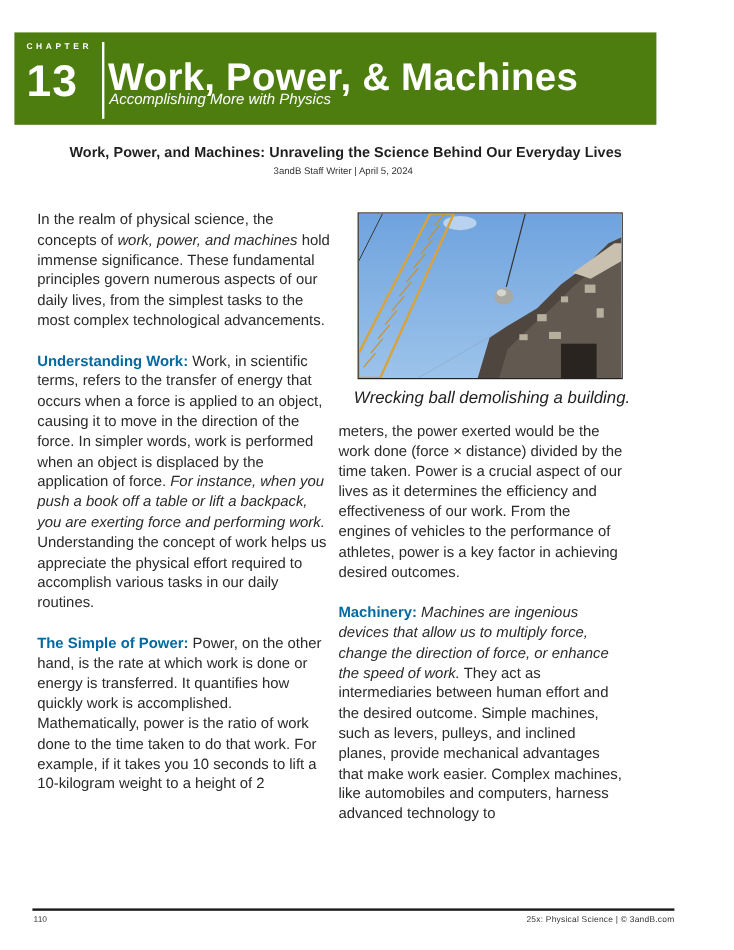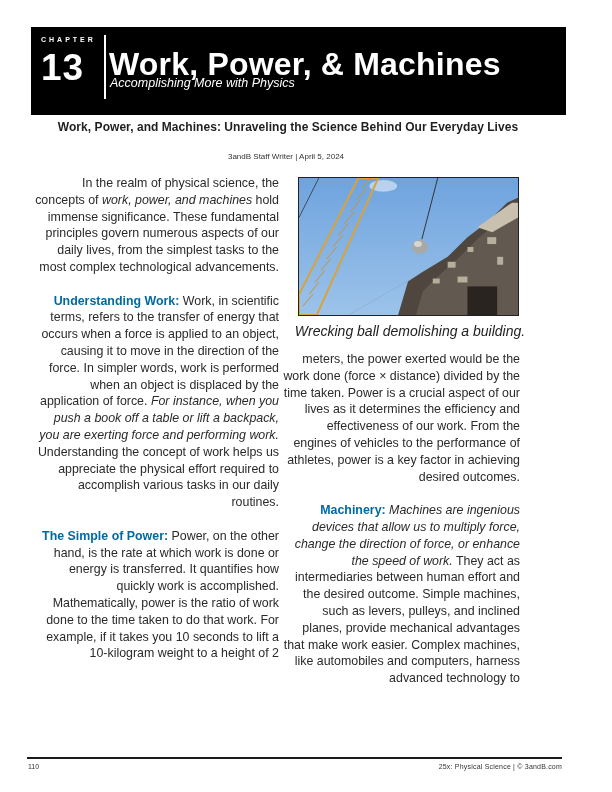--- a/index.html
+++ b/index.html
@@ -1,21 +1,21 @@
 <!DOCTYPE html>
 <html><head>
 <meta charset="utf-8">
 <style>
   * { box-sizing: border-box; margin: 0; padding: 0; }
   html, body { width: 612px; height: 792px; background: #ffffff; overflow: hidden; }
   body { position: relative; font-family: "Liberation Sans", "DejaVu Sans", sans-serif; color: #1f1f1f; }
 
   .chapter-bar {
-    position: absolute; left: 31px; top: 27px; width: 535px; height: 88px;
-    background: #000000; color: #ffffff;
+    position: absolute; left: 12px; top: 27px; width: 535px; height: 77px;
+    background: #4d7c0f; color: #ffffff;
   }
   .chapter-label {
     position: absolute; left: 10px; top: 9px; font-size: 7px; letter-spacing: 3px; font-weight: bold;
   }
   .chapter-number {
     position: absolute; left: 10px; top: 22px; font-size: 37px; font-weight: bold; line-height: 1; letter-spacing: 1px;
   }
   .chapter-divider {
     position: absolute; left: 73px; top: 8px; width: 2px; height: 64px; background: #ffffff;
   }
@@ -24,26 +24,26 @@
   }
   .chapter-subtitle {
     position: absolute; left: 79px; top: 49px; font-size: 12.5px; font-style: italic; white-space: nowrap;
   }
 
   .article-headline {
     position: absolute; left: 0; top: 120px; width: 576px; text-align: center;
     font-size: 12px; font-weight: bold; color: #1f1f1f; letter-spacing: 0.05px;
   }
   .byline {
-    position: absolute; left: 0; top: 152px; width: 572px; text-align: center;
+    position: absolute; left: 0; top: 138px; width: 572px; text-align: center;
     font-size: 8px; color: #333;
   }
 
   .col {
-    position: absolute; font-size: 12.4px; line-height: 16.8px; color: #2a2a2a; text-align: right;
+    position: absolute; font-size: 12.4px; line-height: 16.8px; color: #2a2a2a;
   }
   .col p { margin-bottom: 16.8px; }
   .col b { color: #0369a1; }
   .col-left { left: 31px; top: 175px; width: 248px; }
   .col-right { left: 282px; top: 351px; width: 238px; }
 
   .photo {
     position: absolute; left: 298px; top: 177px; width: 221px; height: 139px;
     overflow: hidden; border: 1px solid #222;
   }

